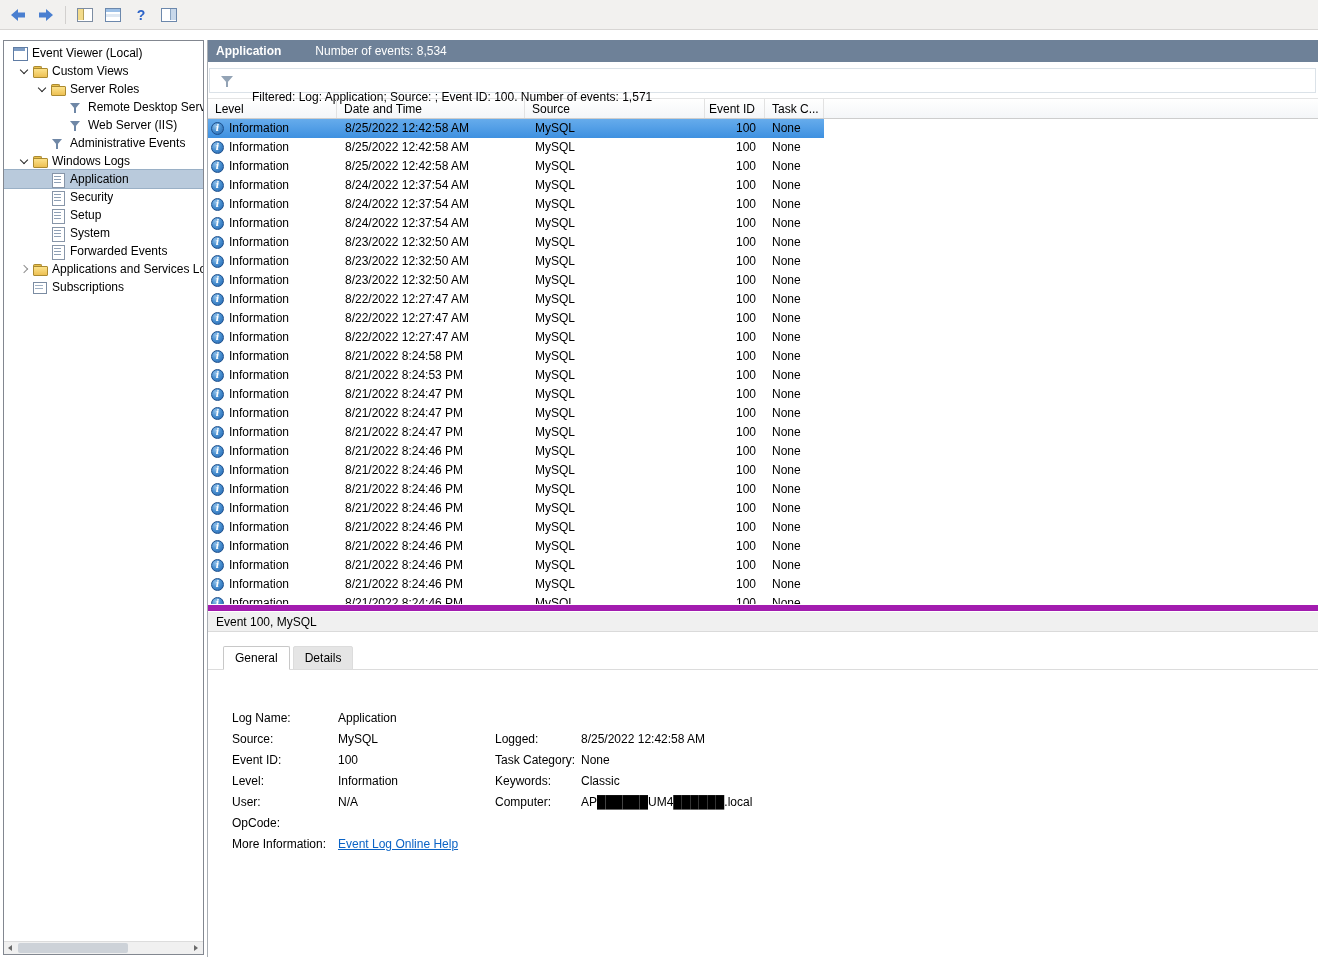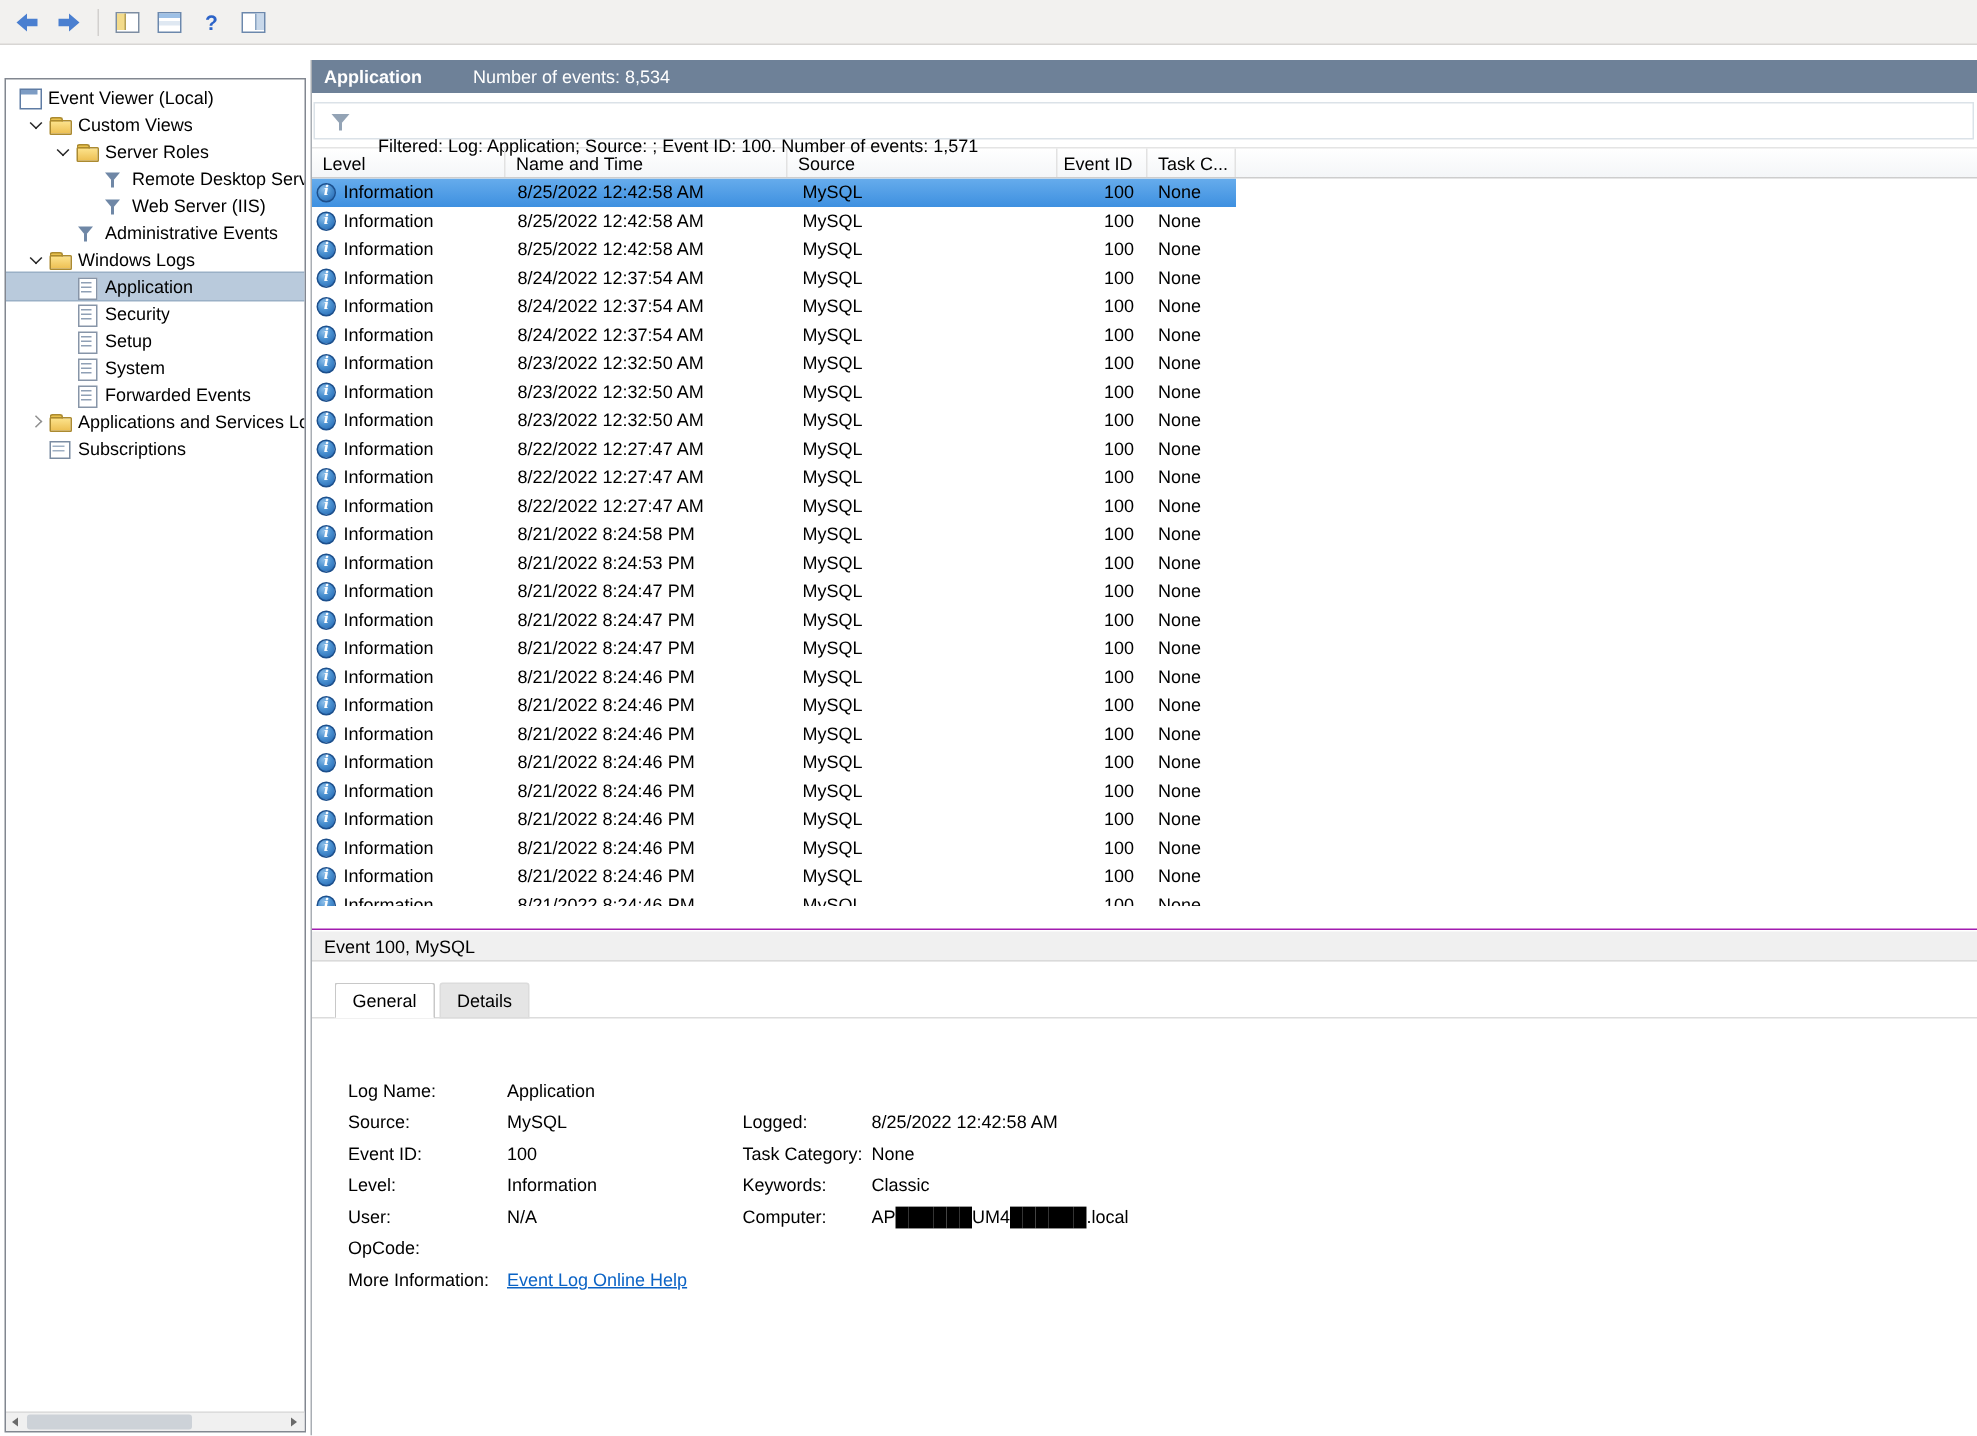--- a/index.html
+++ b/index.html
@@ -24,21 +24,21 @@
   .tbi-panel::before { content:""; position:absolute; inset:0; background:#fff; border:1px solid #7d8da2; }
   .tbi-panel::after  { content:""; position:absolute; left:1px; top:1px; width:5px; height:11px; background:#f3db8b; border-right:1px solid #b5a057; }
   .tbi-grid::before  { content:""; position:absolute; inset:0; background:#fff; border:1px solid #6c88ac; }
   .tbi-grid::after   { content:""; position:absolute; left:1px; top:1px; right:1px; height:3px; background:#9dc0e6; box-shadow:0 5px 0 #dfe8f2; }
   .tbi-help { color:#2c63c8; font-weight:bold; font-size:14px; line-height:14px; width:auto; }
   .tbi-grid2::before { content:""; position:absolute; inset:0; background:#fff; border:1px solid #6c88ac; }
   .tbi-grid2::after  { content:""; position:absolute; right:1px; top:1px; width:5px; height:11px; background:#c8d8ea; border-left:1px solid #8aa4c2; }
 
   
   .sidebar {
-    position:absolute; left:3px; top:52px; width:201px; bottom:2px;
+    position:absolute; left:3px; top:40px; width:201px; bottom:2px;
     border:1px solid #828790; background:#fff; overflow:hidden; padding-top:3px;
   }
   .titem { height:18px; display:flex; align-items:center; white-space:nowrap; overflow:hidden; cursor:default; }
   .titem.selected { background:#b9cadc; outline:1px solid #9ab0c6; }
   .indent-0 { padding-left:8px; }
   .indent-1 { padding-left:12px; }
   .indent-2 { padding-left:30px;align-items:center; }
   .indent-3 { padding-left:48px; }
   .chev { flex:none; width:16px; height:16px; position:relative; }
   .chevron-leaf .chev { visibility:hidden; }
@@ -117,21 +117,21 @@
     background:radial-gradient(circle at 35% 30%, #8fc0ea 0%, #4a90d0 45%, var(--info-icon,#1f62ae) 100%);
     border:1px solid #1c4f8c;
   }
   .info-icon::after {
     content:"i"; position:absolute; inset:-1px 0 0 0; color:#fff;
     font:italic bold 9px "DejaVu Serif", serif;
     display:flex; align-items:center; justify-content:center;
   }
 
   
-  .preview { border-top:1px solid #a21caf; margin-top:15px; }
+  .preview { border-top:6px solid #a21caf; margin-top:1px; }
   .event-header {
     height:20px; background:#f0f0f0; border-bottom:1px solid #dadada;
     display:flex; align-items:center; padding-left:8px; margin-top:1px;
   }
   .tabs-row { height:28px; display:flex; align-items:flex-end; padding-left:15px; position:relative; margin-top:10px; }
   .tabs-row::after { content:""; position:absolute; left:0; right:0; bottom:0; height:1px; background:#dcdcdc; }
   .tab {
     position:relative; z-index:1; padding:4px 11px 4px 11px; background:#e5e5e5;
     border:1px solid #dcdcdc; margin-right:3px; border-radius:2px 2px 0 0; cursor:default;
   }
@@ -269,21 +269,21 @@
     <span class="main-subtitle">Number of events: 8,534</span>
   </div>
 
   <div class="filter-bar">
     <span class="funnel"></span>
     <span class="filter-text">Filtered: Log: Application; Source: ; Event ID: 100. Number of events: 1,571</span>
   </div>
 
   <div class="table-header">
     <div class="hcell hc-level">Level</div>
-    <div class="hcell hc-date">Name and Time</div>
+    <div class="hcell hc-date">Date and Time</div>
     <div class="hcell hc-source">Source</div>
     <div class="hcell hc-eventid">Event ID</div>
     <div class="hcell hc-task">Task C...</div>
     <div class="hcell hc-fill"></div>
   </div>
 
   <div class="table-body">
 
   <div class="trow selected">
         <div class="cell c-level">

